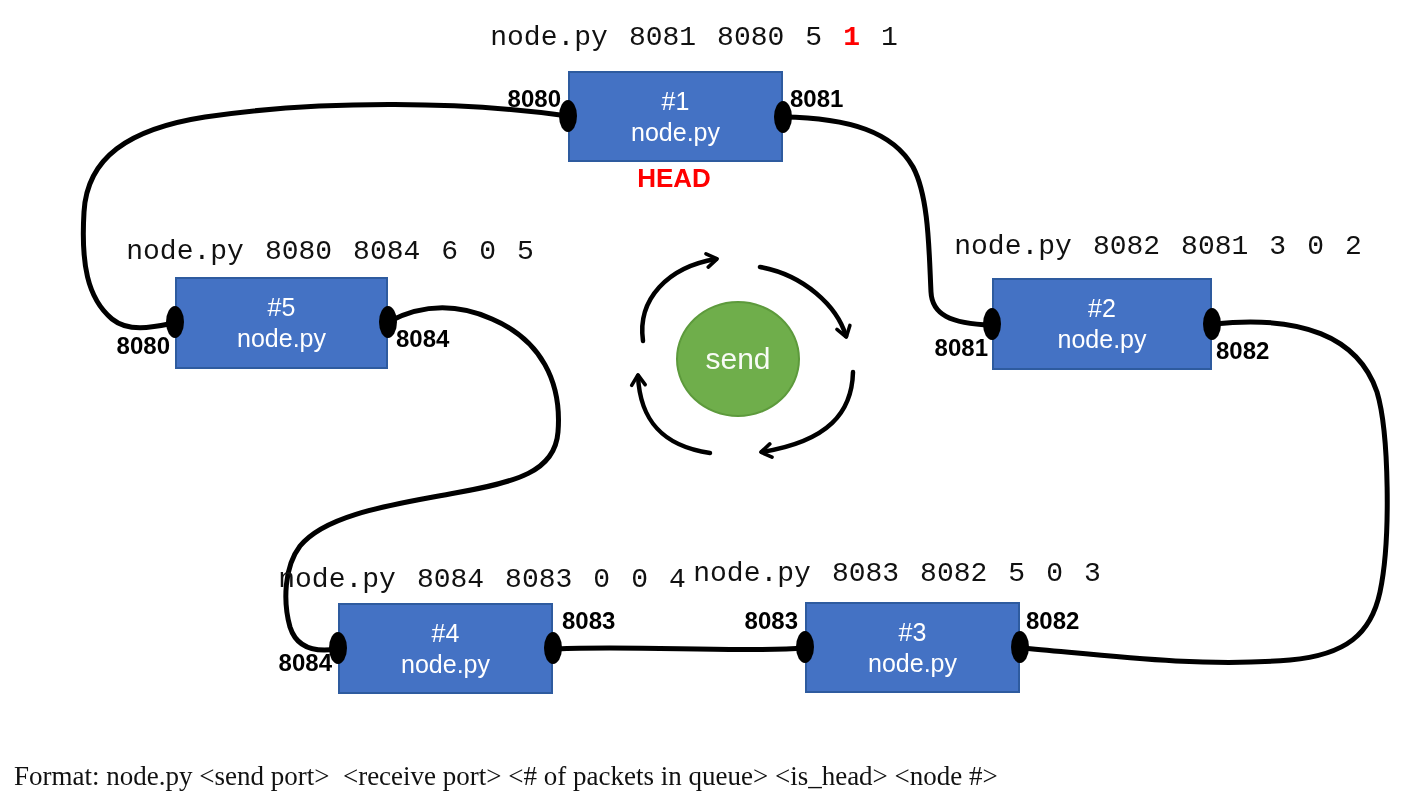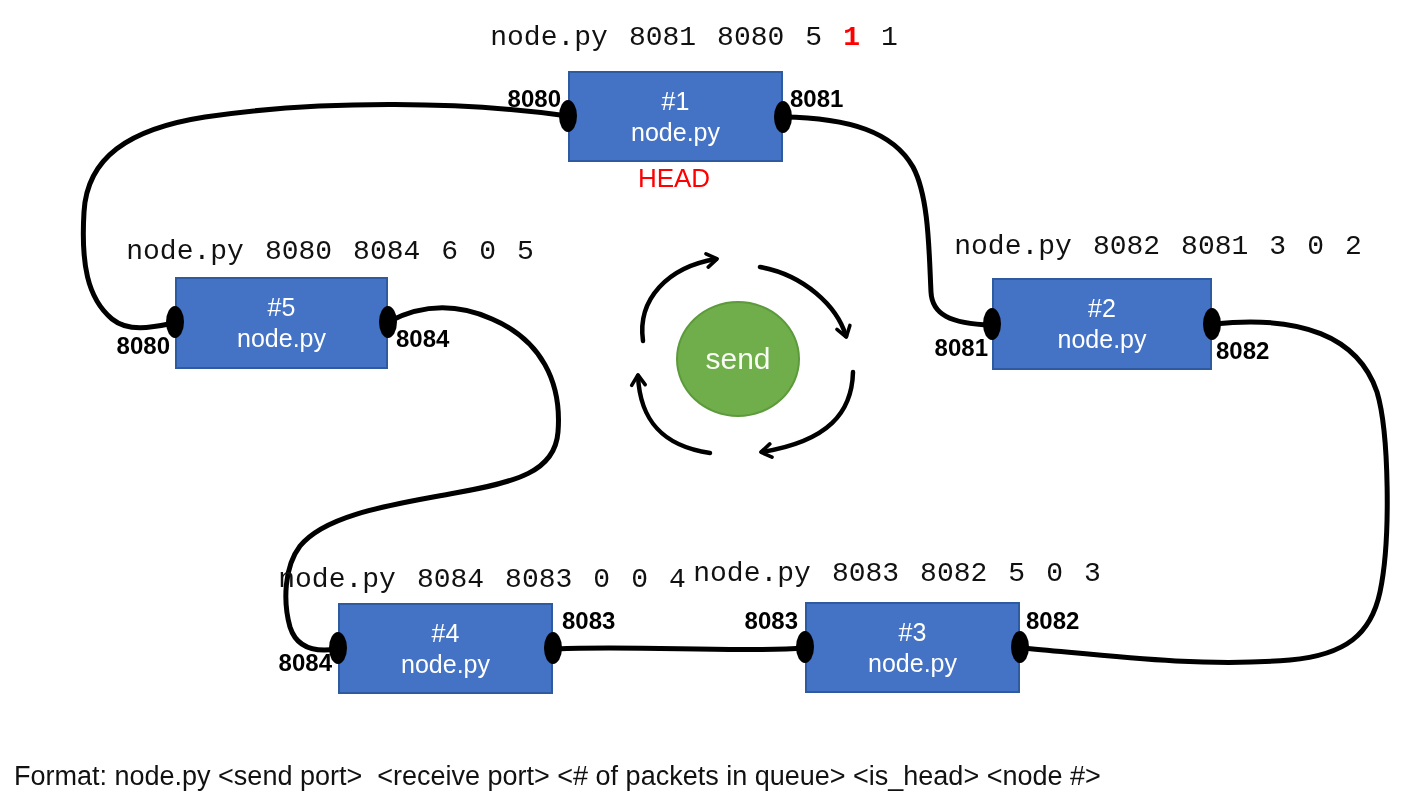--- a/index.html
+++ b/index.html
@@ -41,41 +41,41 @@
     font-weight:600;
     color:#000000;
     z-index:4;
     white-space:nowrap;
   }
 
   .headlbl{
     position:absolute;
     left:674px;top:163px;
     transform:translateX(-50%);
-    font-size:26px;font-weight:normal;color:#ff0000;
+    font-size:26px;font-weight:bold;color:#ff0000;
     z-index:4;
   }
 
   
   .token{
     position:absolute;
     left:676px;top:301px;width:124px;height:116px;
     background:#6fae4b;
     border:2px solid #5d9a3c;
     border-radius:50%;
     box-sizing:border-box;
     display:flex;align-items:center;justify-content:center;
     color:#f8fbf5;font-size:30px;
     z-index:1;
   }
 
   .format{
     position:absolute;
     left:14px;top:761px;
-    font-family:Liberation Sans, sans-serif;
+    font-family:Liberation Serif, serif;
     font-size:27px;
     color:#111111;
     white-space:pre;
     z-index:4;
   }
 </style>
 </head>
 <body>
 
 <svg class="layer wires" width="1427" height="800" viewBox="0 0 1427 800" style="z-index:2">

